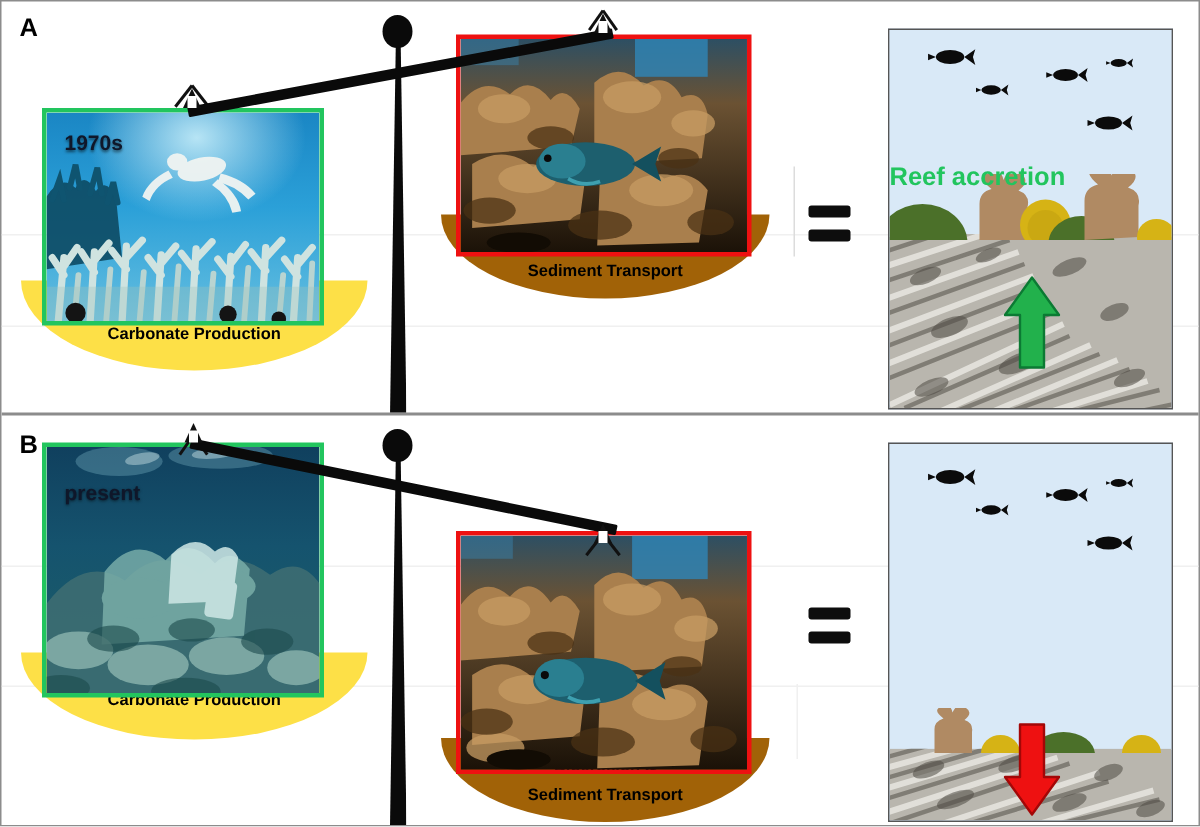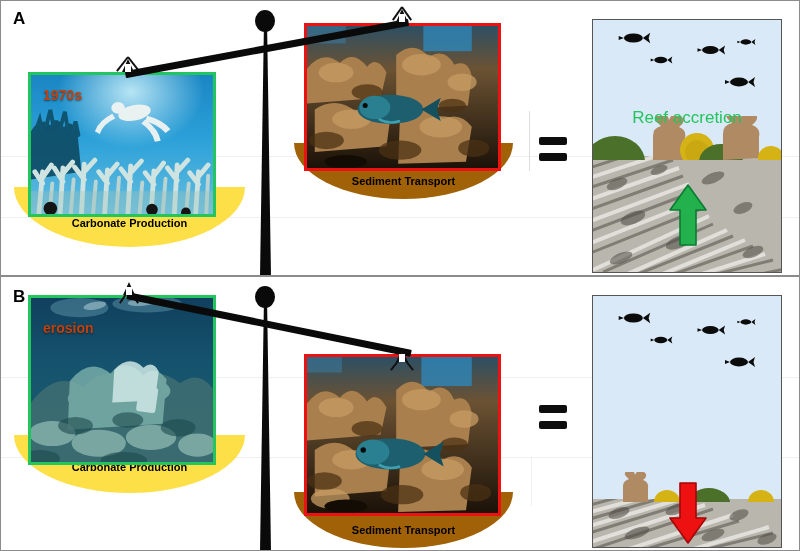--- a/index.html
+++ b/index.html
@@ -111,21 +111,21 @@
   .photo{
     position:absolute;
     box-sizing:border-box;
     z-index:7;
     overflow:hidden;
   }
   .photo-green{border:3px solid #22c55e;}
   .photo-red{border:3px solid #ee1111;}
   .photo-stamp{
     position:absolute;
-    color:#c2410c;
+    color:#0f172a;
     font-weight:bold;
     font-size:14px;
     z-index:5;
     text-shadow:0 1px 2px rgba(0,0,0,.55);
   }
   .pimg{position:absolute;inset:0;}
 
   
   .equals{position:absolute;z-index:20;}
   .equals .bar{
@@ -143,22 +143,22 @@
     border:1px solid #555;
     overflow:hidden;
     z-index:15;
     background:#dbeafe;
   }
   .water{position:absolute;left:0;right:0;top:0;background:#d9e9f7;}
   .substrate{position:absolute;left:0;right:0;bottom:0;overflow:hidden;}
   .schem-title{
     position:absolute;
     width:100%;
-    text-align:center;
-    font-weight:normal;
+    text-align:left;
+    font-weight:bold;
     font-size:17px;
     z-index:6;
     letter-spacing:0px;
   }
   .arrow{position:absolute;z-index:8;}
   .coral{position:absolute;z-index:5;}
 </style>
 </head>
 <body>
 
@@ -445,21 +445,21 @@
           <ellipse cx="152" cy="134" rx="18" ry="9"></ellipse>
           <ellipse cx="10" cy="166" rx="20" ry="9"></ellipse>
           <ellipse cx="96" cy="168" rx="24" ry="9"></ellipse>
         </g>
 
         <g fill="#bcd8dd" opacity="0.5">
           <ellipse cx="66" cy="8" rx="12" ry="4" transform="rotate(-10 66 8)"></ellipse>
           <ellipse cx="116" cy="4" rx="16" ry="4" transform="rotate(-6 116 4)"></ellipse>
         </g>
       </svg>
-      <div class="photo-stamp" style="left:12px;top:22px">erosion</div>
+      <div class="photo-stamp" style="left:12px;top:22px">present</div>
     </div>
 
     <div class="pan pan-red" style="left:293px;top:215px;width:219px;height:56px">
       <div class="pan-label" style="margin-bottom:6px">Bioerosion &amp;</div>
       <div class="pan-label" style="margin-bottom:4px">Sediment Transport</div>
     </div>
 
     <div class="photo photo-red" style="left:303px;top:77px;width:197px;height:162px">
       <svg class="pimg" viewBox="0 0 197 162" preserveAspectRatio="none">
         <defs>

